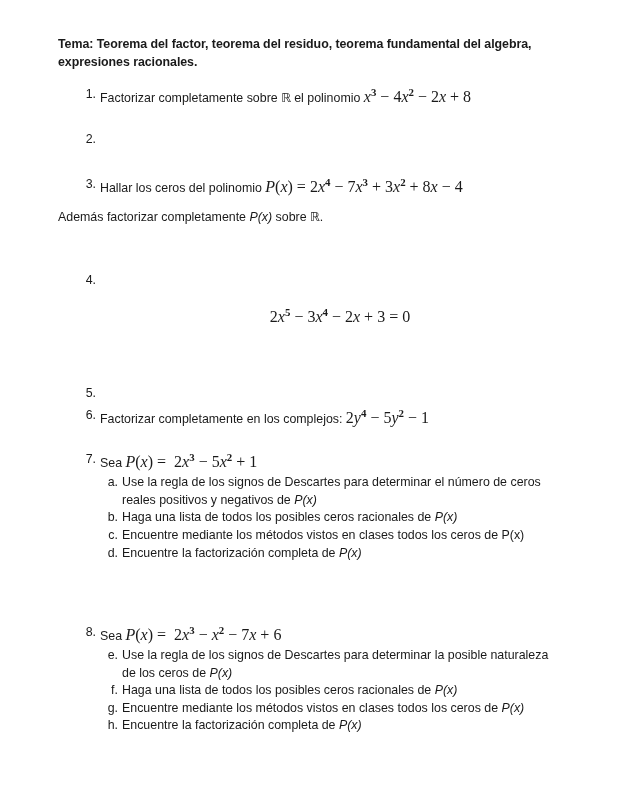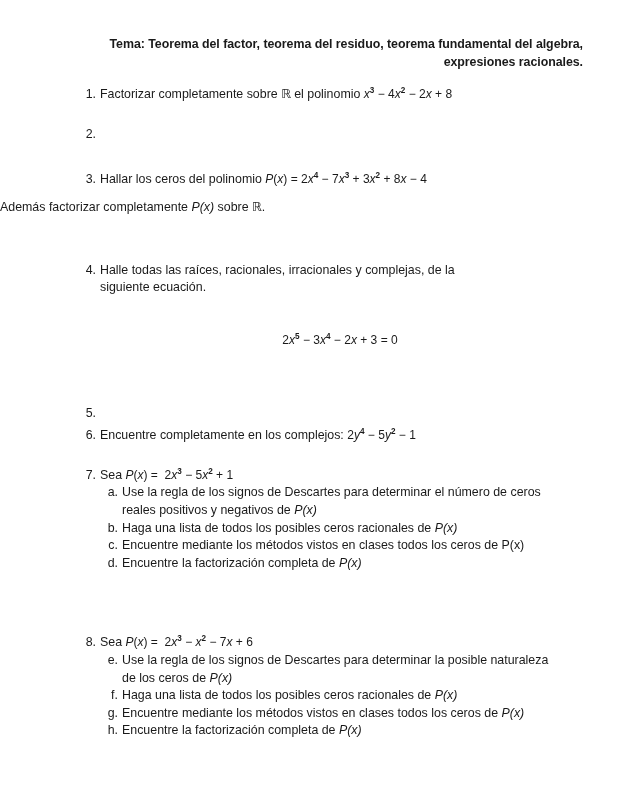--- a/index.html
+++ b/index.html
@@ -22,21 +22,21 @@
     box-sizing: border-box;
     padding: 0;
     position: relative;
   }
 
   
   .doc-title {
     font-weight: bold;
     font-size: 12.4px;
     line-height: 1.45;
-    text-align: right;
+    text-align: left;
     margin: 0;
     padding: 36px 58px 0 58px;
     letter-spacing: -0.05px;
   }
 
   
   .item {
     position: relative;
     font-size: 12.4px;
     line-height: 1.42;
@@ -64,35 +64,36 @@
     position: absolute;
     left: 103px;
     width: 15px;
     text-align: right;
     font-size: 12.4px;
   }
 
   .plain-line {
     font-size: 12.4px;
     line-height: 1.42;
+    padding-left: 58px;
     padding-right: 58px;
   }
 
   .centered-eq {
     text-align: center;
     font-size: 12.8px;
     line-height: 1.42;
     padding: 0 58px;
     margin-left: 39px;
   }
 
   
   .m {
-    font-family: Liberation Sans, sans-serif;
-    font-size: 12px;
+    font-family: Liberation Serif, serif;
+    font-size: 16px;
     font-style: italic;
     white-space: nowrap;
     text-align: center;
   }
   .m .num, .m .op, .m .paren, .m .eq {
     font-style: normal;
   }
   .m sup {
     font-size: 0.68em;
     vertical-align: super;
@@ -153,41 +154,40 @@
   </div>
 
   <div class="sp-sm"></div>
 
   <div class="plain-line"><span>Además factorizar completamente </span><span class="pit">P(x)</span><span> sobre </span><span class="bbb">ℝ</span><span>.</span></div>
 
   <div class="sp-xl"></div>
 
   <div class="item" style="padding-right:140px;">
     <span class="marker">4.</span>
-    <span>Halle todas las raíces, racionales, irracionales y complejas, de la siguiente ecuación.</span>
   </div>
 
   <div class="sp-lg"></div>
 
   <div class="centered-eq">
     <span class="m"><span class="num">2</span><span class="var">x</span><sup>5</sup> <span class="op">−</span> <span class="num">3</span><span class="var">x</span><sup>4</sup> <span class="op">−</span> <span class="num">2</span><span class="var">x</span> <span class="op">+</span> <span class="num">3</span> <span class="eq">=</span> <span class="num">0</span></span>
   </div>
 
   <div class="sp-xl"></div>
   <div style="height:11px"></div>
 
   <div class="item">
     <span class="marker">5.</span>
   </div>
 
   <div class="sp-md"></div>
 
   <div class="item">
     <span class="marker">6.</span>
-    <span><span>Encuentre completamente en los complejos: </span><span class="m"><span class="num">2</span><span class="var">y</span><sup>4</sup> <span class="op">−</span> <span class="num">5</span><span class="var">y</span><sup>2</sup> <span class="op">−</span> <span class="num">1</span></span></span>
+    <span><span>Factorizar completamente en los complejos: </span><span class="m"><span class="num">2</span><span class="var">y</span><sup>4</sup> <span class="op">−</span> <span class="num">5</span><span class="var">y</span><sup>2</sup> <span class="op">−</span> <span class="num">1</span></span></span>
   </div>
 
   <div class="sp-md"></div>
 
   <div class="item">
     <span class="marker">7.</span>
     <span><span>Sea </span><span class="m"><span class="var">P</span><span class="paren">(</span><span class="var">x</span><span class="paren">)</span> <span class="eq">=</span>&nbsp; <span class="num">2</span><span class="var">x</span><sup>3</sup> <span class="op">−</span> <span class="num">5</span><span class="var">x</span><sup>2</sup> <span class="op">+</span> <span class="num">1</span></span></span>
   </div>
 
   <div class="subitem" style="padding-right:82px;">

